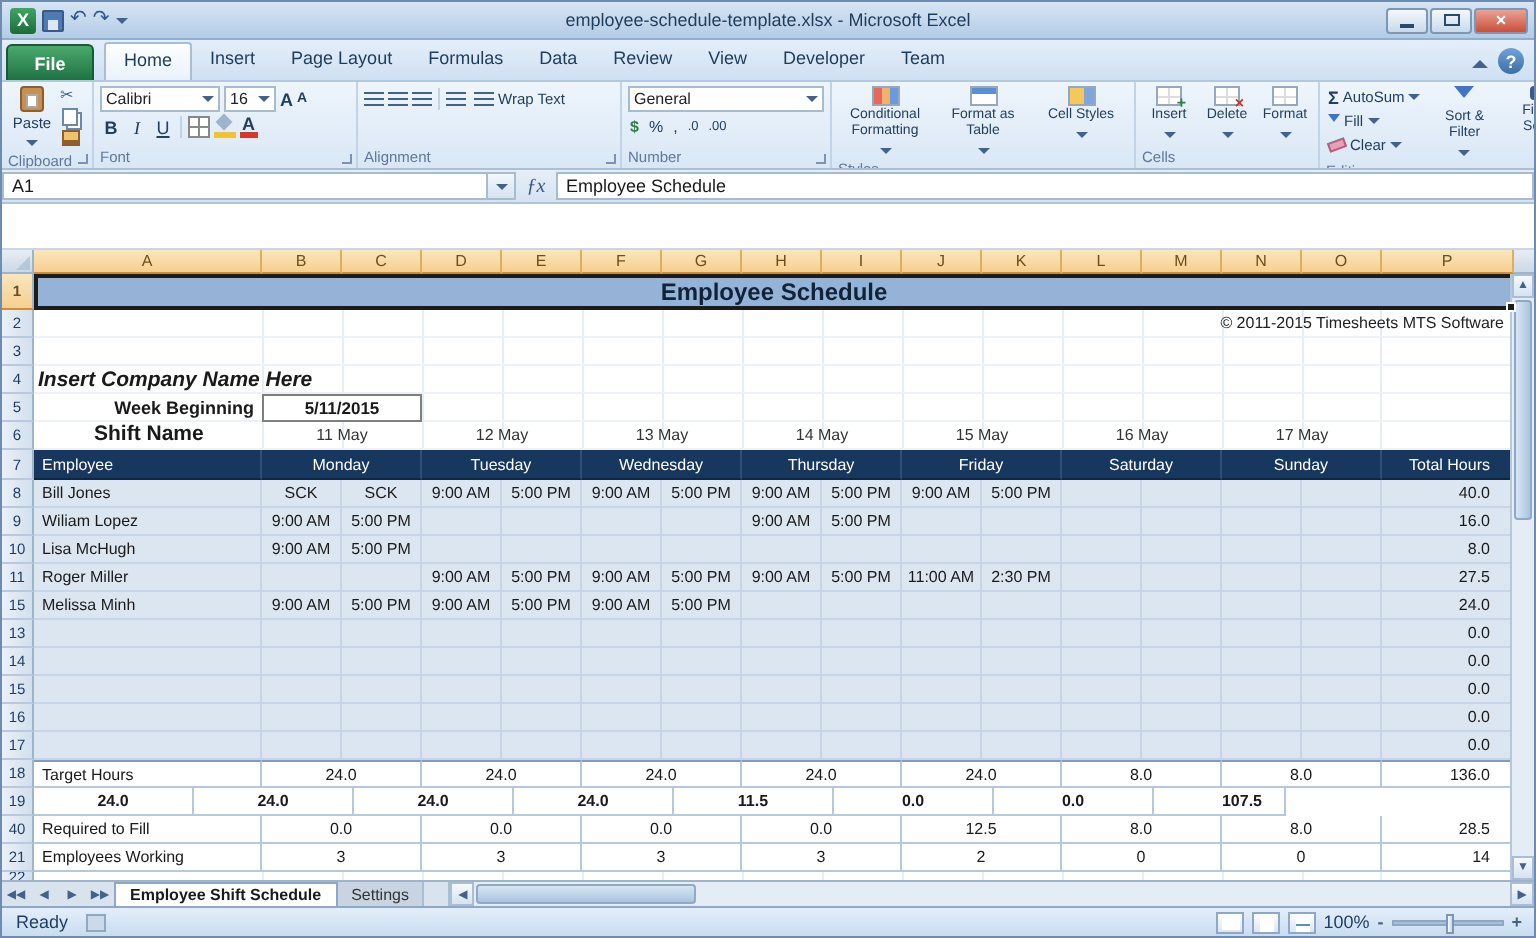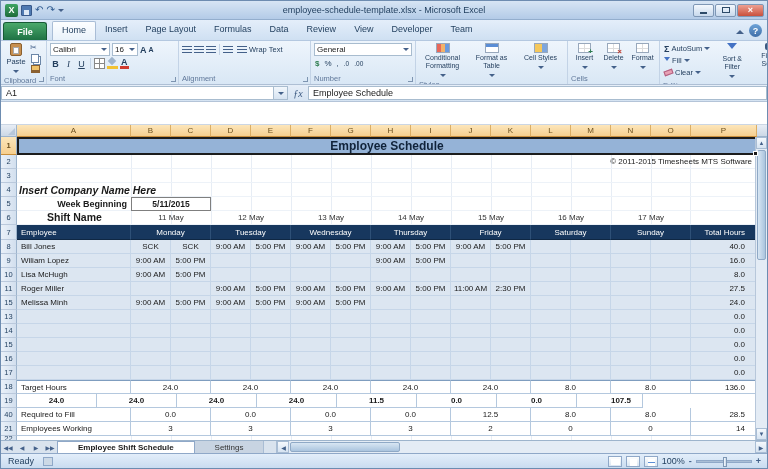--- a/index.html
+++ b/index.html
@@ -103,21 +103,21 @@
   .ico-clear{width:9px;height:5px;background:#e8a0b4;border:1px solid #b06080;transform:rotate(-20deg)}
   .edit-col2{display:flex;gap:3px}
   .big-btn.narrow{width:36px}
   .ico-sort{width:0;height:0;border:5px solid transparent;border-top:6px solid #4472c4}
   .ico-find{width:12px;height:8px;position:relative}
   .ico-find:before,.ico-find:after{content:"";position:absolute;top:0;width:5px;height:7px;background:#3c5a82;border-radius:2px}
   .ico-find:before{left:0}.ico-find:after{right:0}
 
   
   .fbar{flex:0 0 17px;background:linear-gradient(#e6eef8,#d5e3f2);border-bottom:1px solid #b4c4d8;display:flex;align-items:stretch;padding:1px 0}
-  .namebox{width:273px;background:#fff;border:1px solid #a8bccf;display:flex;align-items:center;padding-left:4px;font-size:9px}
+  .namebox{width:243px;background:#fff;border:1px solid #a8bccf;display:flex;align-items:center;padding-left:4px;font-size:9px}
   .name-arrow{width:14px;background:linear-gradient(#f2f7fc,#d6e3f1);border:1px solid #a8bccf;border-left:0;display:flex;align-items:center;justify-content:center}
   .fx{width:20px;display:flex;align-items:center;justify-content:center;font-family:"Liberation Serif",serif;font-style:italic;font-size:10px;color:#3c5a82}
   .finput{flex:1;background:#fff;border:1px solid #a8bccf;display:flex;align-items:center;padding-left:4px;font-size:9px}
   .fbext{flex:0 0 23px;background:#fff;border-bottom:1px solid #cbd6e4}
 
   
   .grid{flex:1;position:relative;background:#fff;overflow:hidden}
   .colhdr{display:flex;height:12px}
   .corner{flex:0 0 16px;background:linear-gradient(#e7edf5,#ccd8e6);border-right:1px solid #9db4cc;border-bottom:1px solid #9db4cc;position:relative}
   .corner:after{content:"";position:absolute;right:1px;bottom:1px;border-left:7px solid transparent;border-bottom:7px solid #b7c7da}
@@ -155,21 +155,21 @@
   .sumrow .tc.label{flex:0 0 114px;justify-content:flex-start;padding-left:4px}
   .row22{height:6px;overflow:hidden}
   .vscroll{position:absolute;top:12px;right:0;bottom:0;width:12px;background:#e4ecf5;border-left:1px solid #b7c7da;display:flex;flex-direction:column;z-index:2}
   .varrow{flex:0 0 12px;display:flex;align-items:center;justify-content:center;background:linear-gradient(#f5f9fd,#d6e3f1);border:1px solid #a9bdd4;font-size:6px;color:#44618a}
   .vthumb{flex:0 0 110px;margin:1px;background:linear-gradient(90deg,#d8e6f3,#aac4de);border:1px solid #8fa9c6;border-radius:2px}
   .vspace{flex:1}
 
   
   .tabbar{flex:0 0 13px;background:#d9e3ee;border-top:1px solid #9db4cc;display:flex;align-items:stretch;font-size:8px}
   .tnav{flex:0 0 14px;display:flex;align-items:center;justify-content:center;color:#44618a;font-size:6px}
-  .stab{padding:0 20px;display:flex;align-items:center;border-right:1px solid #a9bdd4;white-space:nowrap}
+  .stab{padding:0 7px;display:flex;align-items:center;border-right:1px solid #a9bdd4;white-space:nowrap}
   .stab.active{background:#fff;border:1px solid #8fa8c8;border-bottom:0;font-weight:bold}
   .stab.inactive{background:#c8d4e2;color:#333}
   .tabspacer{flex:0 0 12px}
   .hscroll{flex:1;display:flex;background:#e4ecf5;border-left:1px solid #a9bdd4;align-items:stretch}
   .harrow{flex:0 0 12px;display:flex;align-items:center;justify-content:center;background:linear-gradient(#f5f9fd,#d6e3f1);border:1px solid #a9bdd4;font-size:6px;color:#44618a}
   .hthumb{flex:0 0 110px;margin:1px;background:linear-gradient(#d8e6f3,#aac4de);border:1px solid #8fa9c6;border-radius:2px}
   .hspace{flex:1}
 
   
   .status{flex:0 0 15px;background:linear-gradient(#e3eefa,#c9dcf0);border-top:1px solid #8fa8c8;display:flex;align-items:center;font-size:9px;color:#1e3c5c}

